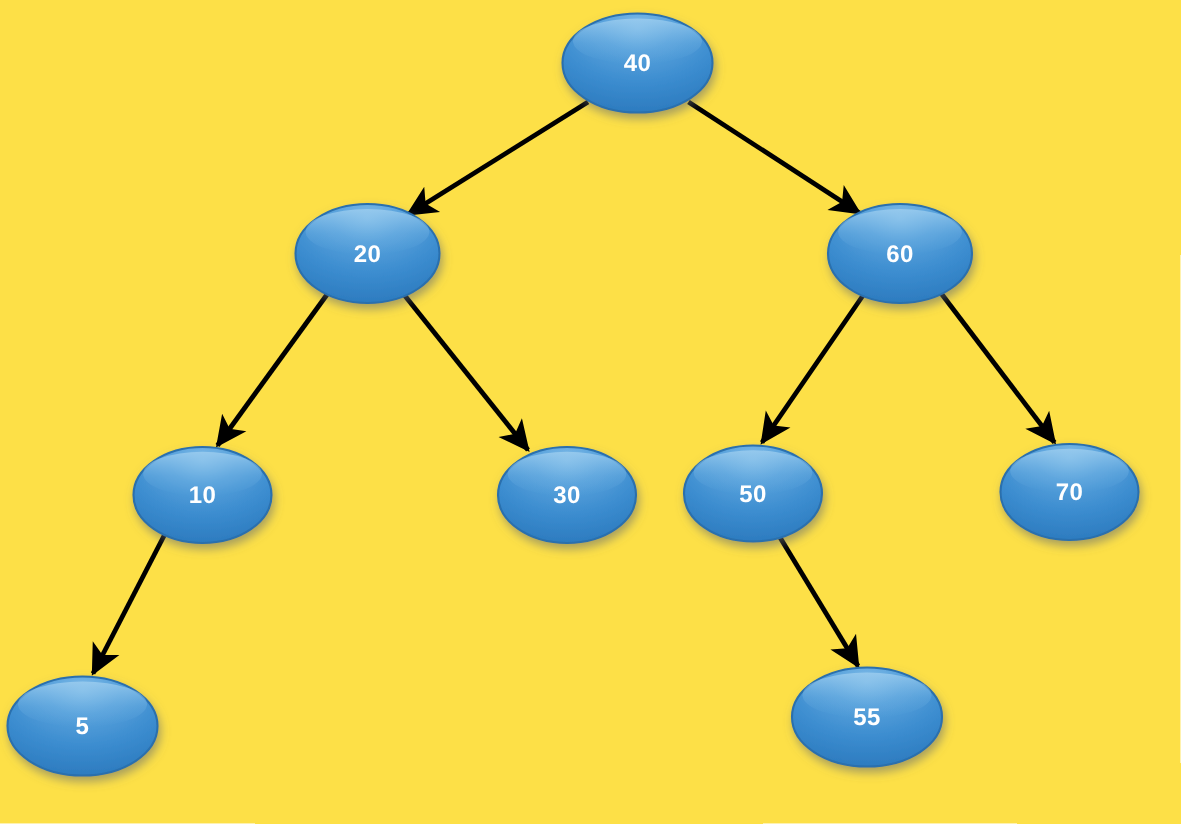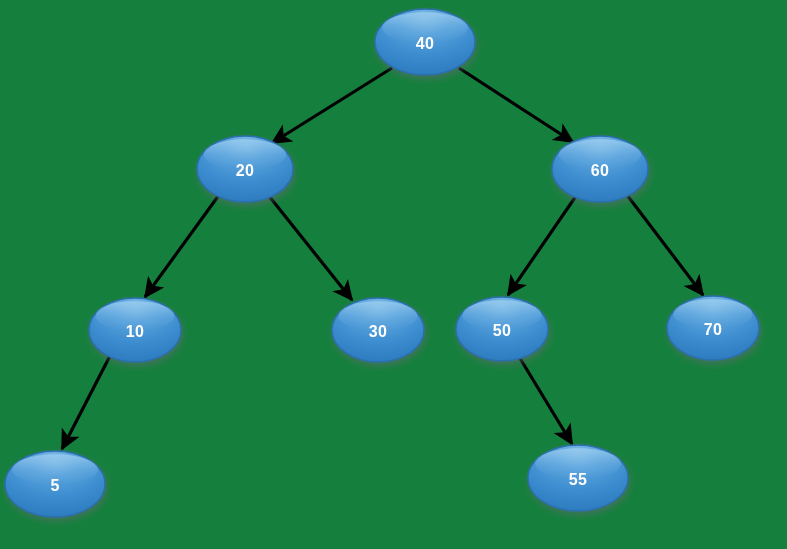--- a/index.html
+++ b/index.html
@@ -8,21 +8,21 @@
     padding: 0;
     background: #ffffff;
   }
   body {
     font-family: "Liberation Sans", sans-serif;
   }
   #canvas {
     position: relative;
     width: 787px;
     height: 549px;
-    background: #15803d;
+    background: #fde047;
     overflow: hidden;
   }
   #tree-svg {
     position: absolute;
     left: 0;
     top: 0;
     width: 787px;
     height: 549px;
   }
   .node-label {

